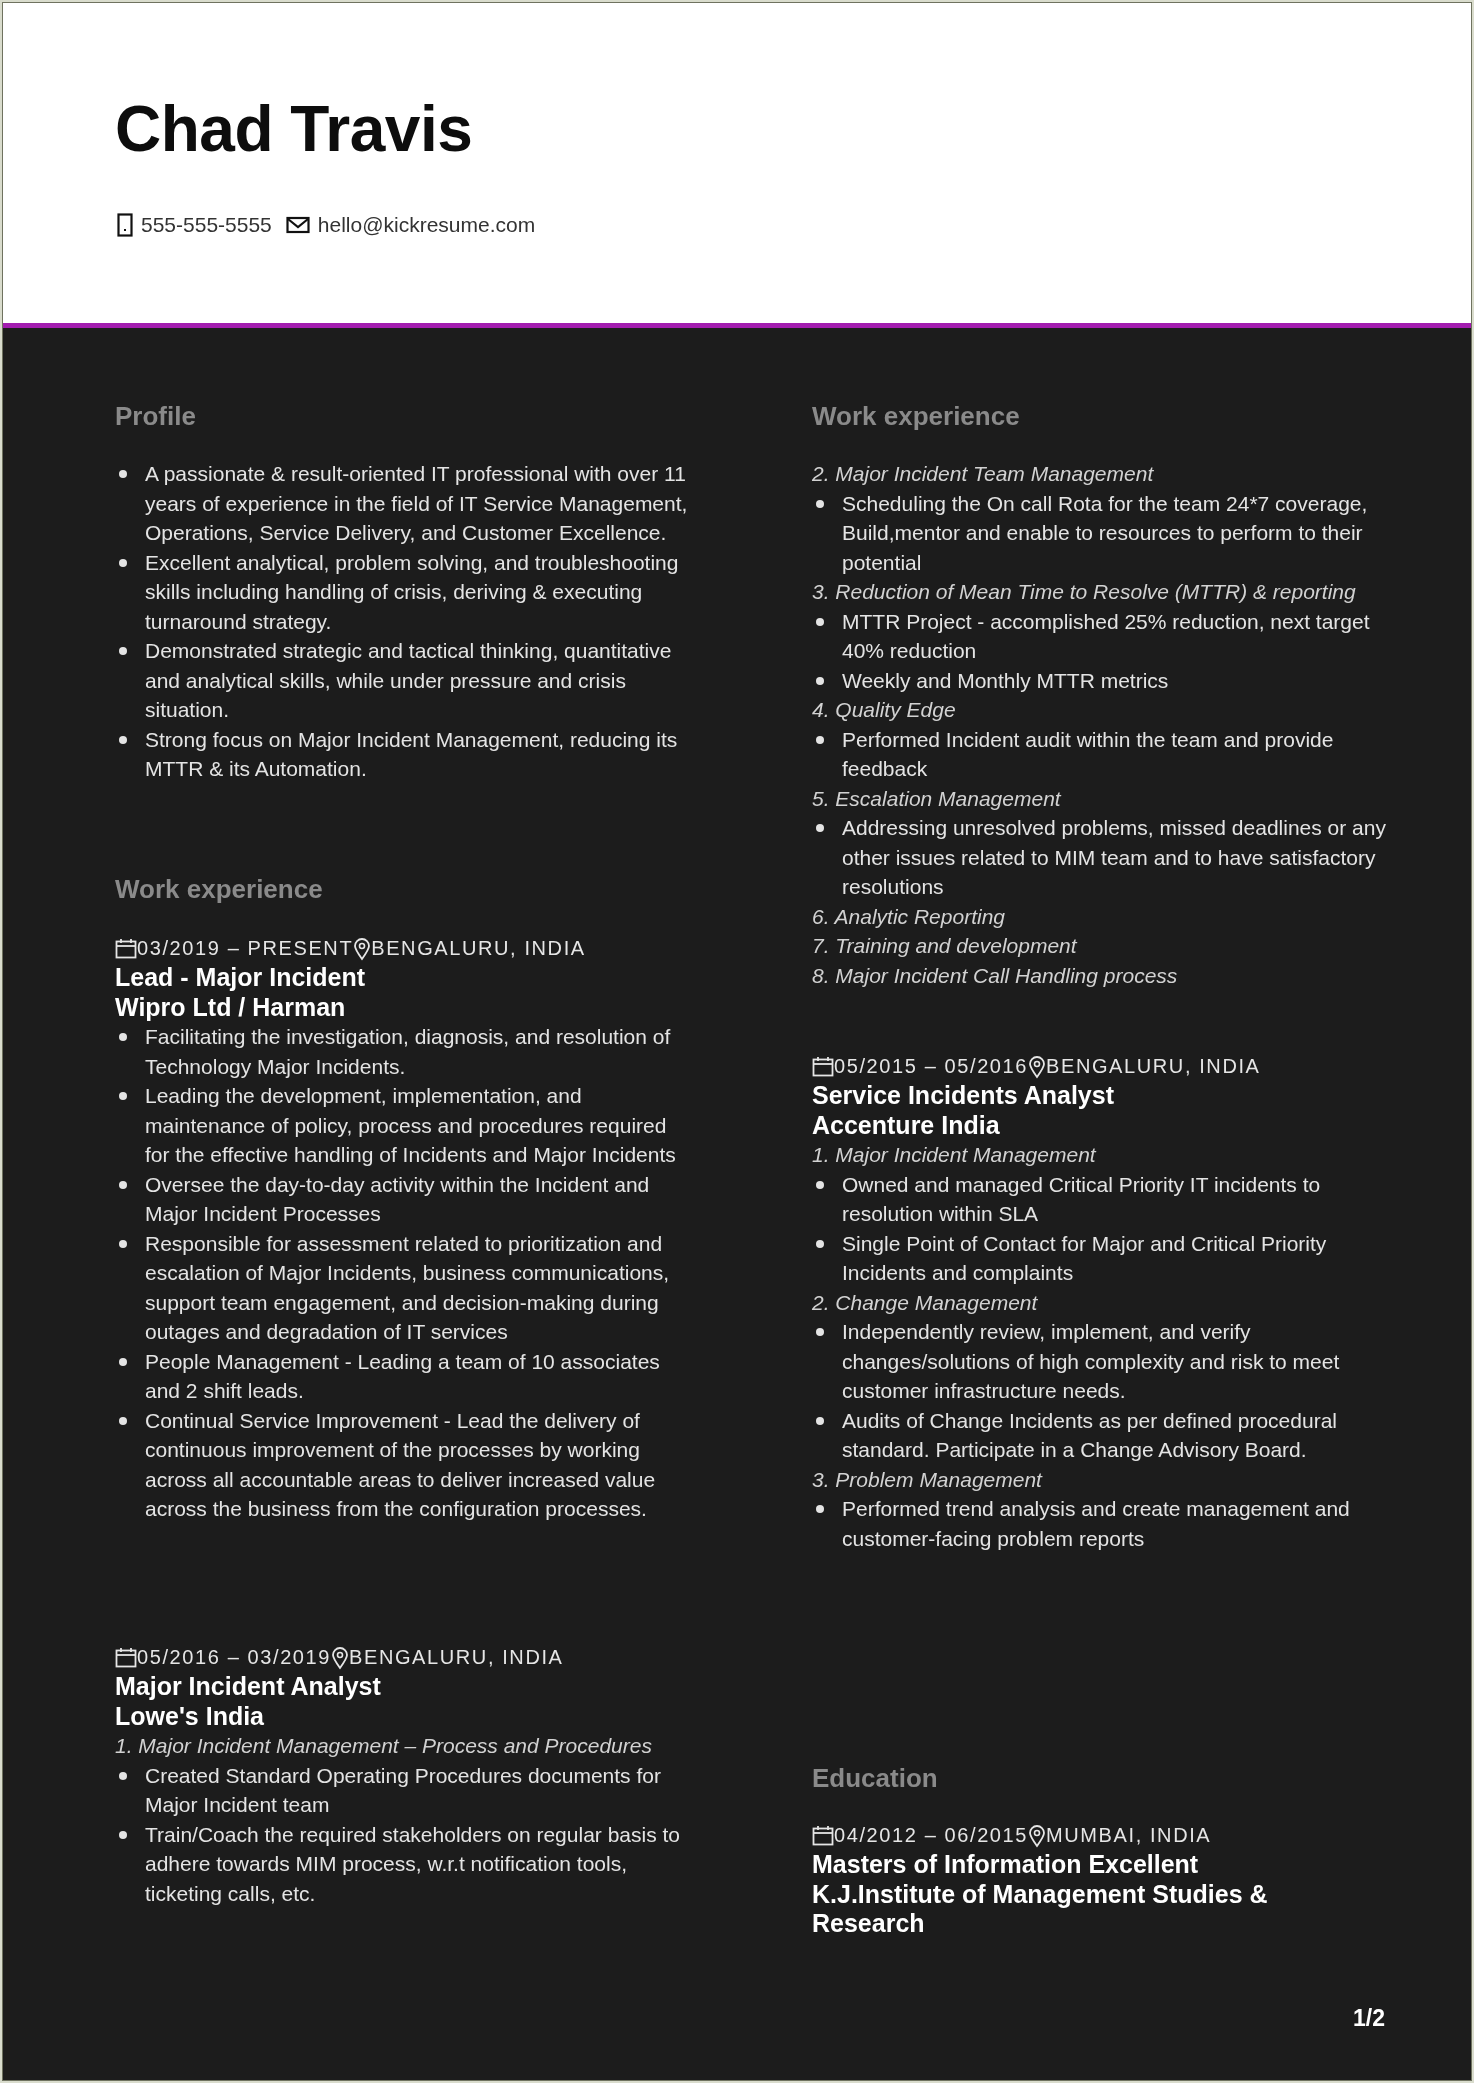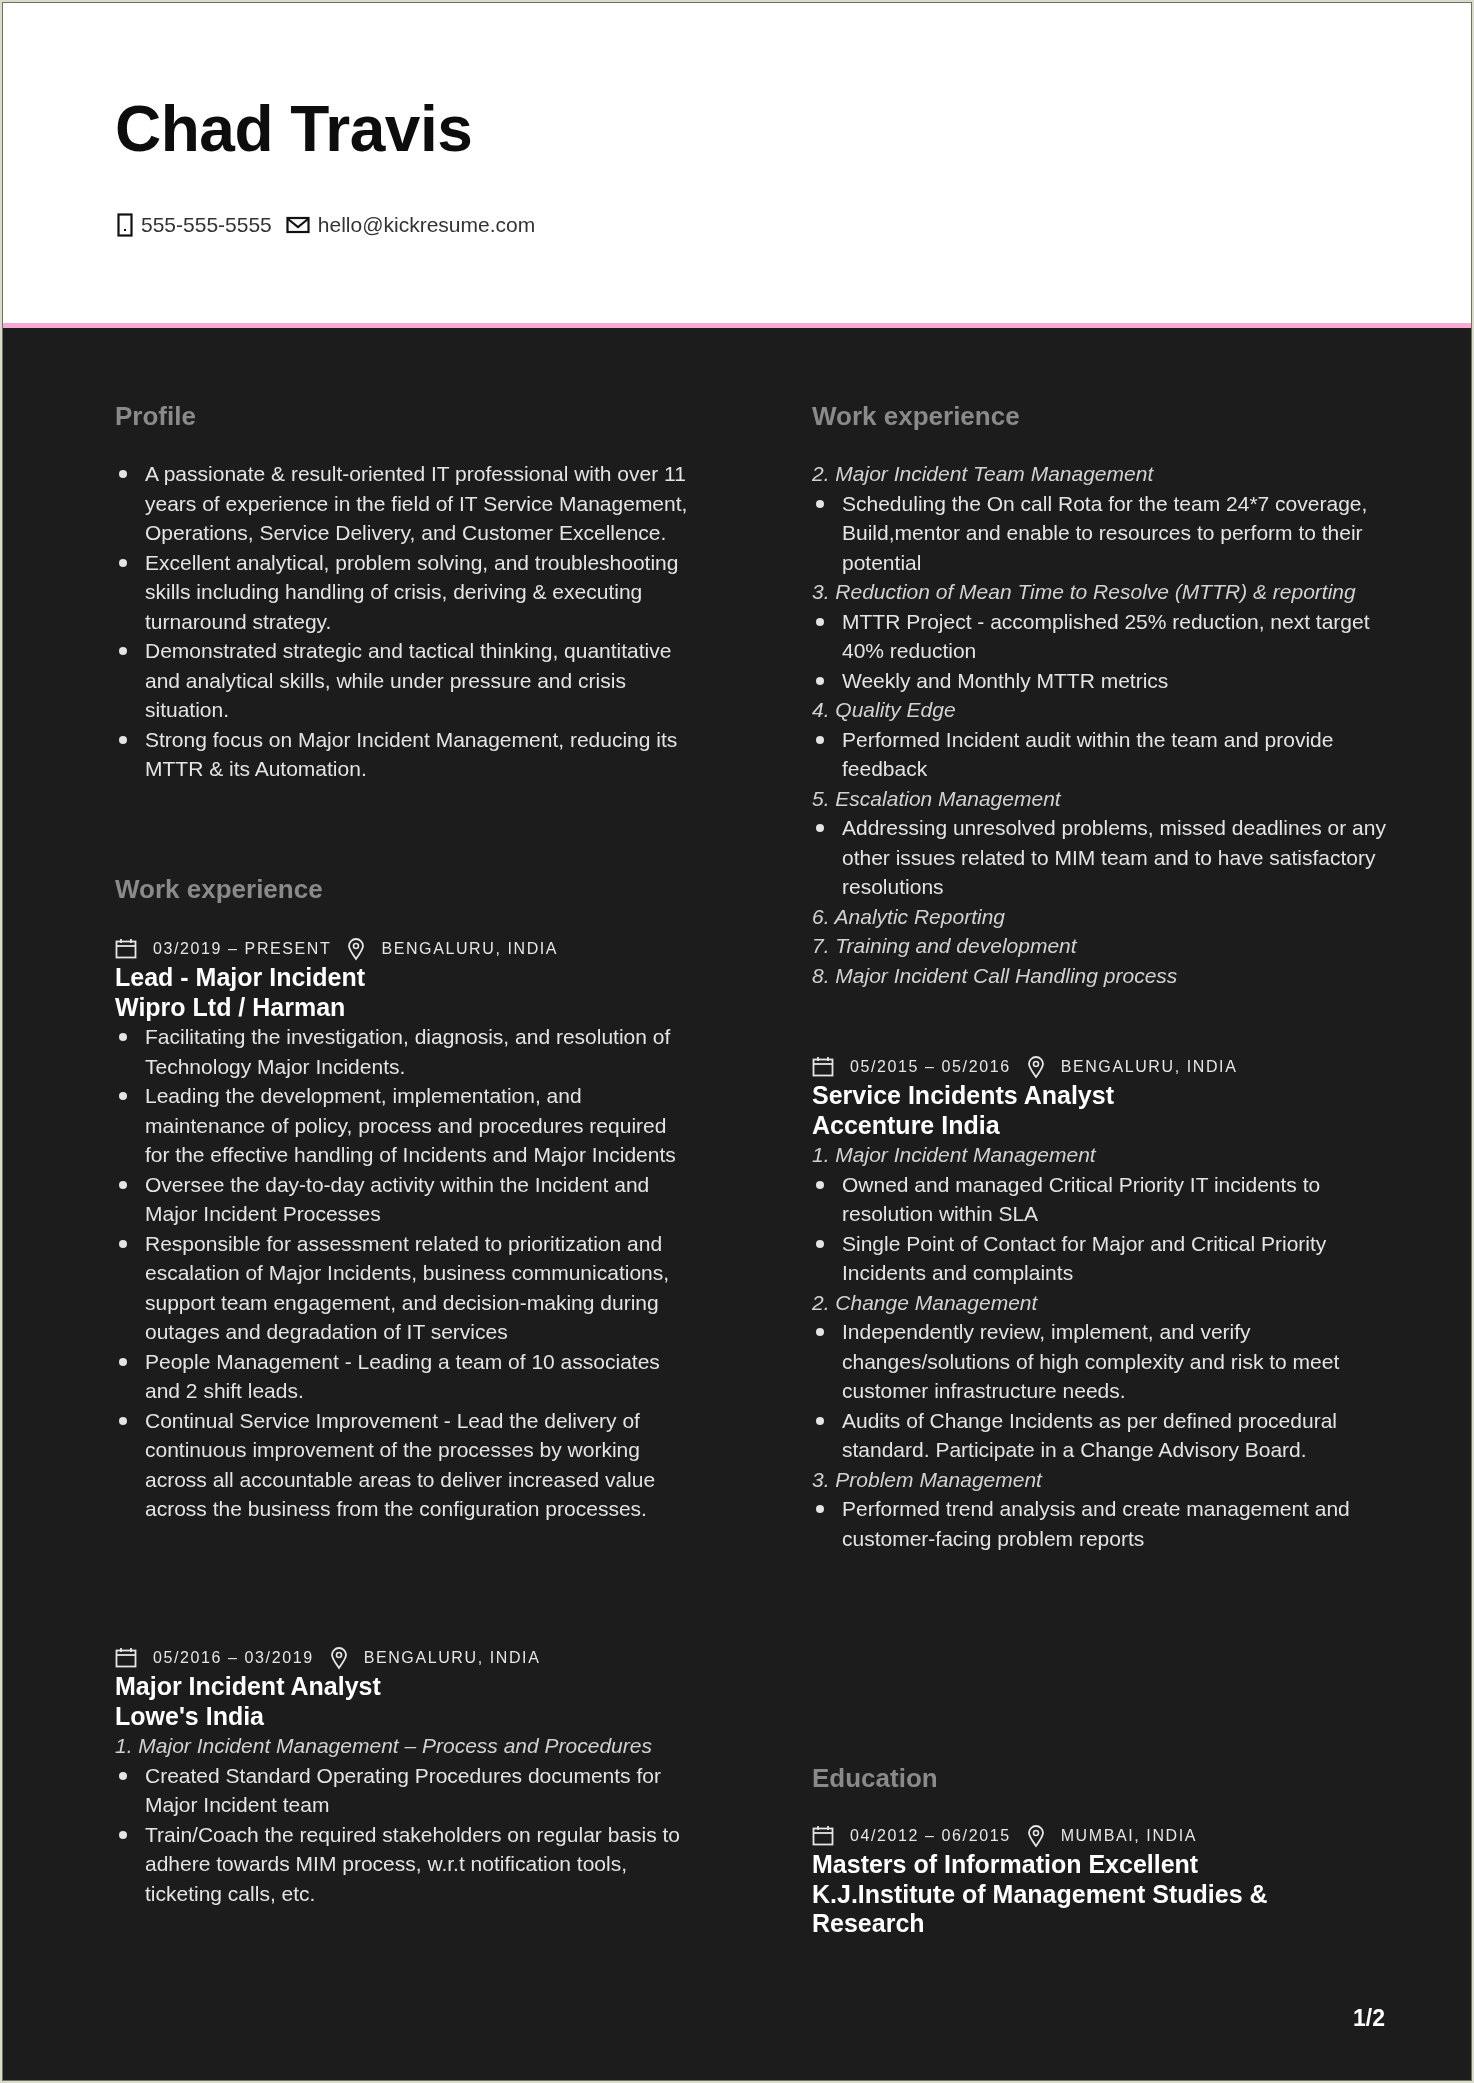--- a/index.html
+++ b/index.html
@@ -8,21 +8,21 @@
     background: #d9dccd;
     font-family: "Liberation Sans", "DejaVu Sans", sans-serif;
   }
   .page {
     position: absolute; left: 2px; top: 2px; width: 1468px; height: 2077px;
     border: 1px solid #6f725f; background: #1c1c1c; overflow: hidden;
   }
   .header {
     position: absolute; left: 0; top: 0; width: 100%; height: 320px;
     background: #ffffff;
-    border-bottom: 5px solid #f9a8d4;
+    border-bottom: 5px solid #a21caf;
   }
   .name {
     position: absolute; left: 112px; top: 94px;
     font-size: 64px; font-weight: bold; color: #0d0d0d; letter-spacing: -0.5px;
     margin: 0; line-height: 1;
   }
   .contacts {
     position: absolute; left: 114px; top: 210px;
     display: flex; align-items: center; gap: 14px;
     font-size: 21px; color: #333333;
@@ -44,22 +44,22 @@
     font-size: 21px; line-height: 29.5px; color: #e4e4e4;
   }
   ul.bullets li::before {
     content: ""; position: absolute; left: 4px; top: 11px;
     width: 8px; height: 8px; border-radius: 50%; background: #e4e4e4;
   }
   .sub {
     font-size: 21px; line-height: 29.5px; font-style: italic; color: #d2d2d2;
   }
   .meta {
-    display: flex; align-items: center; gap: 16px;
-    font-size: 16px; letter-spacing: 1.6px; color: #e6e6e6; line-height: 29px; height: 29px;
+    display: flex; align-items: center; gap: 0;
+    font-size: 20px; letter-spacing: 1.6px; color: #e6e6e6; line-height: 29px; height: 29px;
   }
   .meta svg { display: block; }
   .job-title, .company {
     font-size: 25px; font-weight: bold; color: #ffffff; line-height: 29.5px;
   }
   .pagenum {
     position: absolute; left: 1350px; top: 2002px;
     font-size: 23px; font-weight: bold; color: #ffffff;
   }
 </style>

